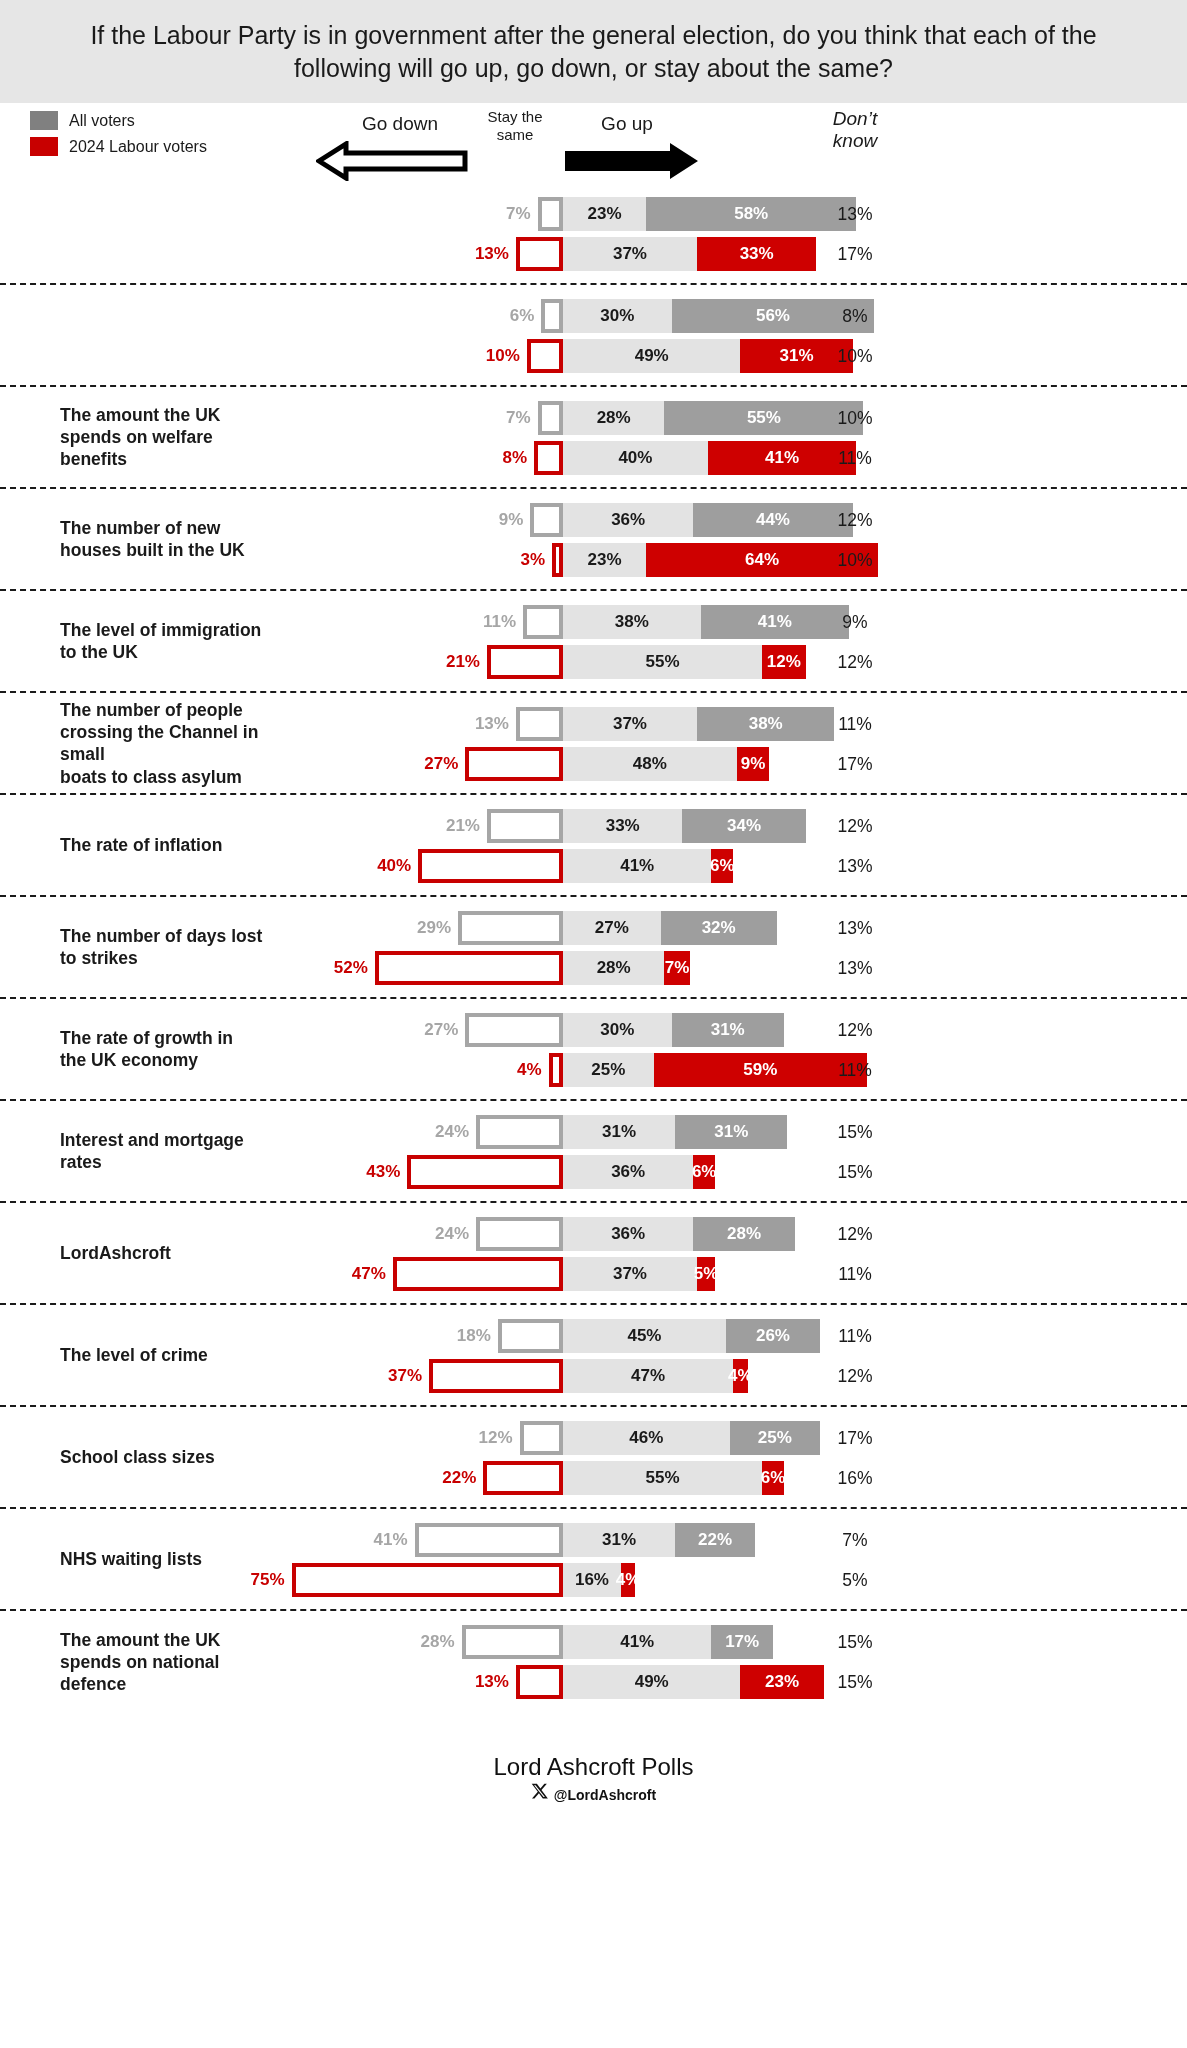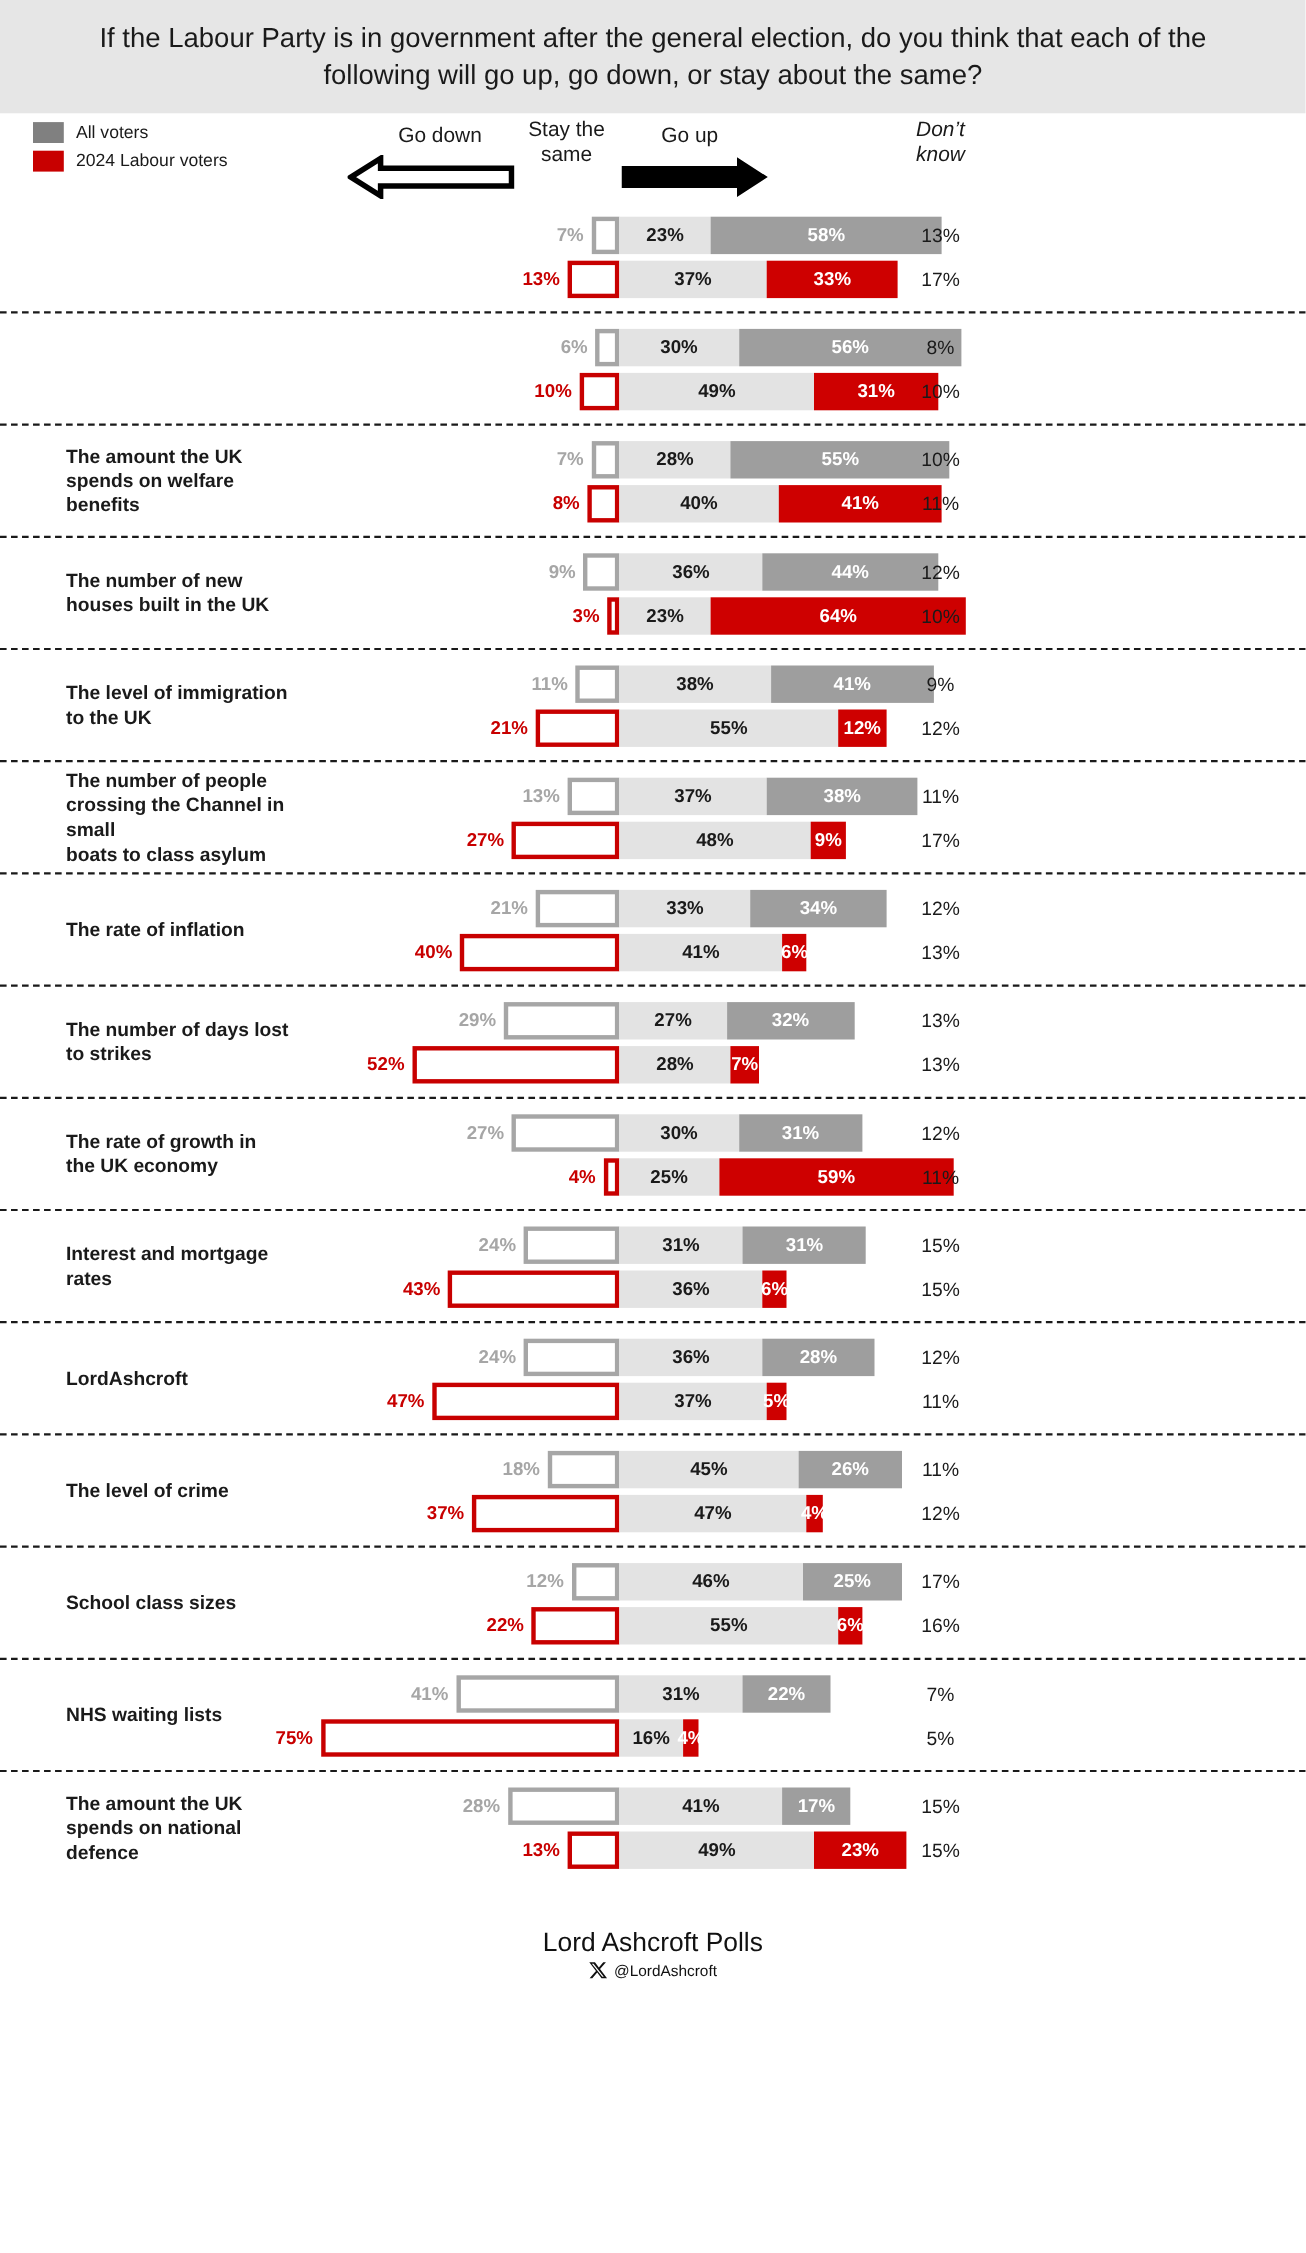--- a/index.html
+++ b/index.html
@@ -41,21 +41,21 @@
   .swatch{width:28px;height:19px;margin-right:11px;display:inline-block;}
   .sw-grey{background:#808080;}
   .sw-red{background:#c80000;}
 
   .hdr-godown{
     position:absolute;left:330px;top:10px;width:140px;
     text-align:center;font-size:19px;
   }
   .hdr-staysame{
     position:absolute;left:455px;top:5px;width:120px;
-    text-align:center;font-size:19px;line-height:1.18;
+    text-align:center;font-size:15px;line-height:1.18;
   }
   .hdr-goup{
     position:absolute;left:572px;top:10px;width:110px;
     text-align:center;font-size:19px;
   }
   .hdr-dontknow{
     position:absolute;left:790px;top:5px;width:130px;
     text-align:center;font-size:19px;font-style:italic;line-height:1.18;
   }
   .arrow-left{position:absolute;left:316px;top:38px;}
@@ -131,21 +131,21 @@
     text-align:center;
   }
   .footer .brand{
     font-size:24px;
     color:#111;
     margin-bottom:2px;
   }
   .footer .handle{
     font-size:14px;
     color:#111;
-    display:flex;align-items:flex-start;justify-content:center;gap:6px;
+    display:flex;align-items:flex-end;justify-content:center;gap:6px;font-weight:bold;
   }
   .xlogo{display:inline-block;vertical-align:middle;}
 </style>
 </head>
 <body>
 
 <div class="title-band">
   <h1>If the Labour Party is in government after the general election, do you think that each of the following will go up, go down, or stay about the same?</h1>
 </div>
 

